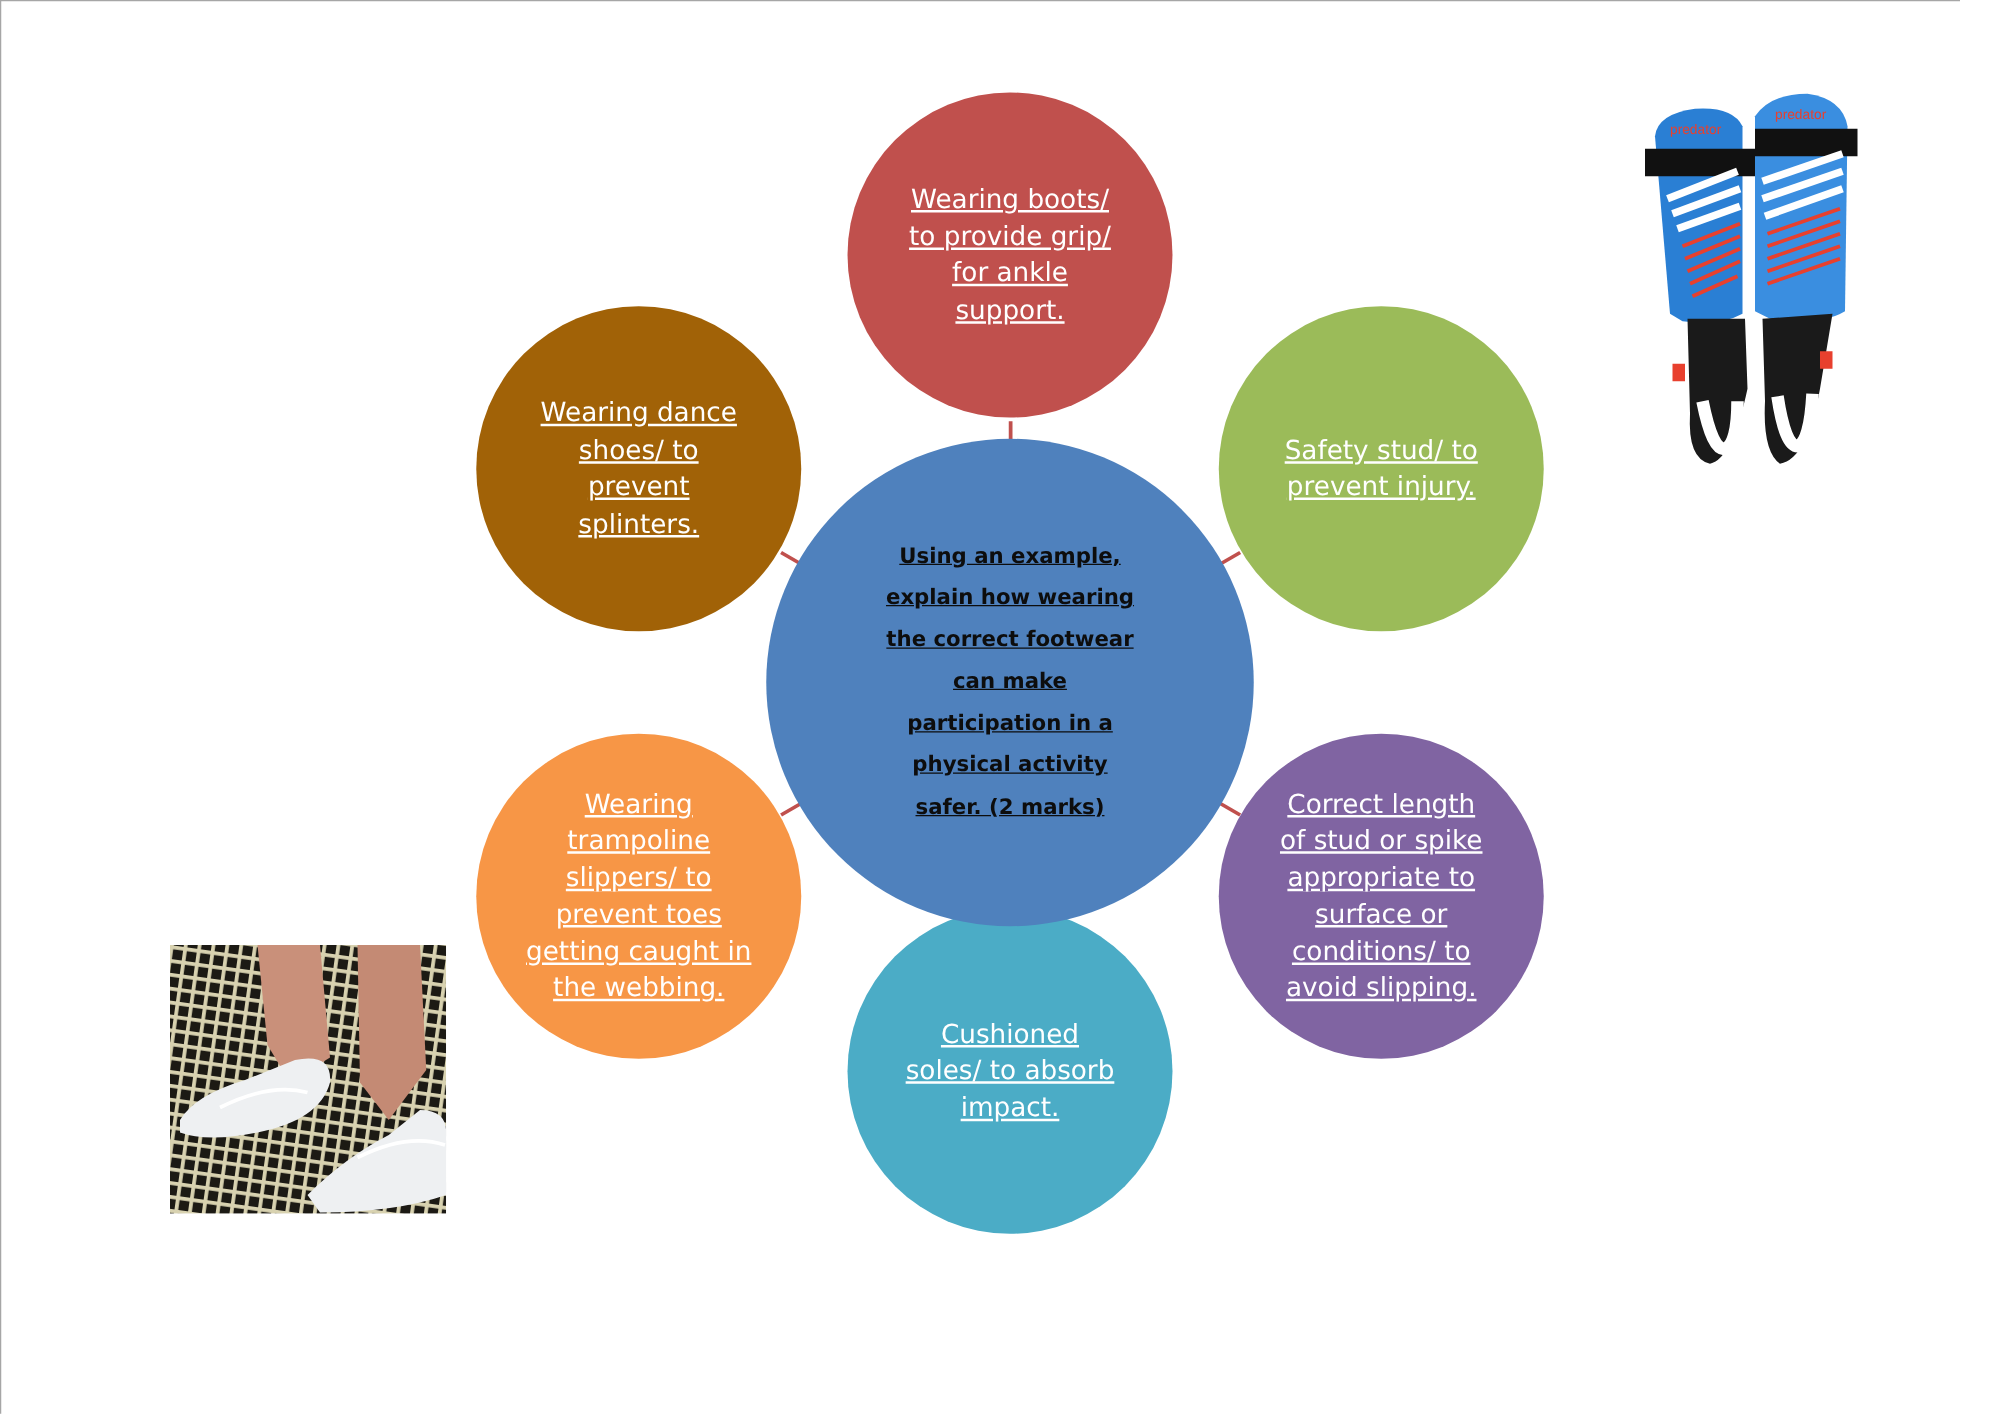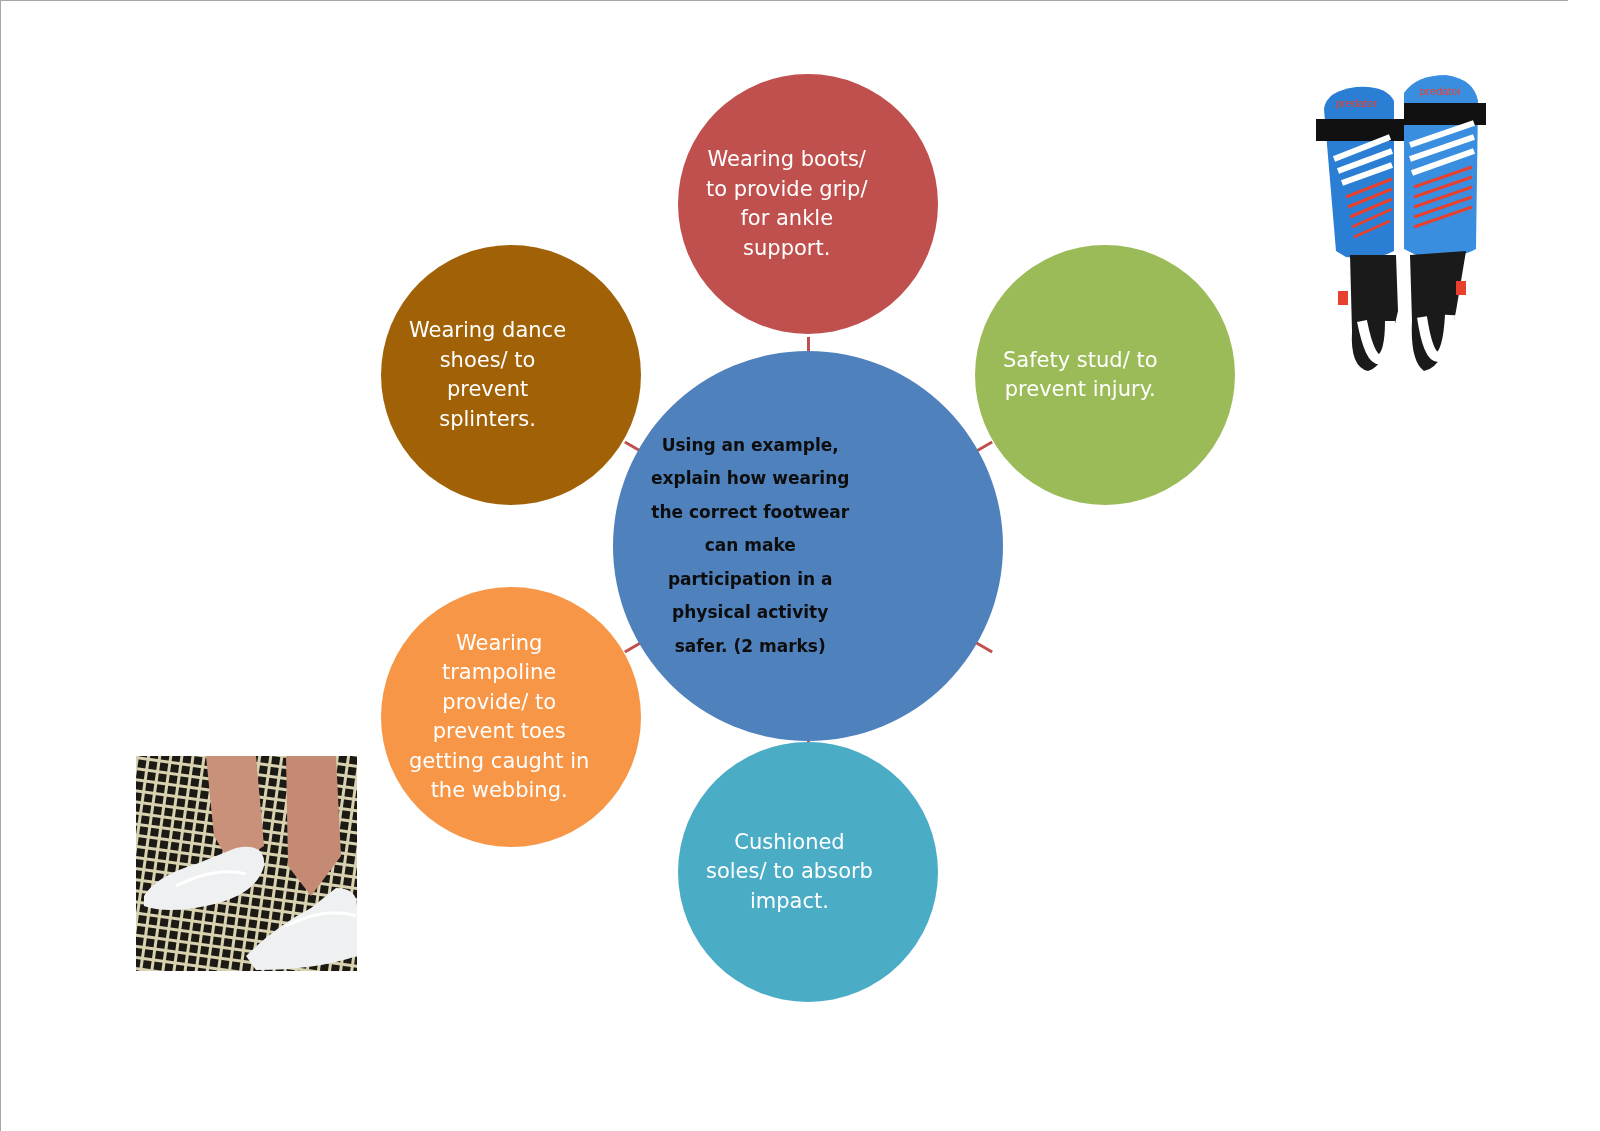--- a/index.html
+++ b/index.html
@@ -1,18 +1,18 @@
 <!DOCTYPE html>
 <html><head>
 <meta charset="utf-8">
 <style>
   html, body { margin:0; padding:0; }
   body { width:1600px; height:1131px; background:#ffffff; position:relative; overflow:hidden; font-family:"DejaVu Sans", sans-serif; }
   .page { position:absolute; left:0; top:0; width:1568px; height:1131px; border-top:1px solid #a6a6a6; border-left:1px solid #a6a6a6; box-sizing:border-box; background:#fff; }
-  .circle { position:absolute; border-radius:50%; display:flex; align-items:center; justify-content:flex-start; text-align:center; box-sizing:border-box; }
+  .circle { position:absolute; border-radius:50%; display:flex; align-items:center; justify-content:center; text-align:center; box-sizing:border-box;text-decoration:underline; }
   .sat { width:260px; height:260px; color:#ffffff; font-size:21px; line-height:29.5px; padding:0 28px; }
   .center { width:390px; height:390px; left:612px; top:350px; background:#4f81bd; color:#0d0d0d; font-weight:bold; font-size:17px; line-height:33.5px; padding:0 38px; }
   .sat span, .center span { white-space:pre-line; }
   .conn { position:absolute; background:#c0504d; width:3px; height:20px; }
   .photo { position:absolute; overflow:hidden; }
 </style>
 </head>
 <body>
 
 <div class="page">
@@ -27,29 +27,37 @@
   <div class="circle sat" style="left:677px; top:73px; background:#c0504d;">
     <span>Wearing boots/
 to provide grip/
 for ankle
 support.</span>
   </div>
   <div class="circle sat" style="left:974px; top:244px; background:#9bbb59;">
     <span>Safety stud/ to
 prevent injury.</span>
   </div>
-  <div class="circle sat" style="left:677px; top:741px; background:#4bacc6;">
+  <div class="circle sat" style="left:974px; top:586px; background:#8064a2;">
+    <span>Correct length
+of stud or spike
+appropriate to
+surface or
+conditions/ to
+avoid slipping.</span>
+  </div>
+  <div class="circle sat" style="left:677px; top:726px; background:#4bacc6;">
     <span>Cushioned
 soles/ to absorb
 impact.</span>
   </div>
   <div class="circle sat" style="left:380px; top:586px; background:#f79646;">
     <span>Wearing
 trampoline
-provide/ to
+slippers/ to
 prevent toes
 getting caught in
 the webbing.</span>
   </div>
   <div class="circle sat" style="left:380px; top:244px; background:#a16207;">
     <span>Wearing dance
 shoes/ to
 prevent
 splinters.</span>
   </div>

